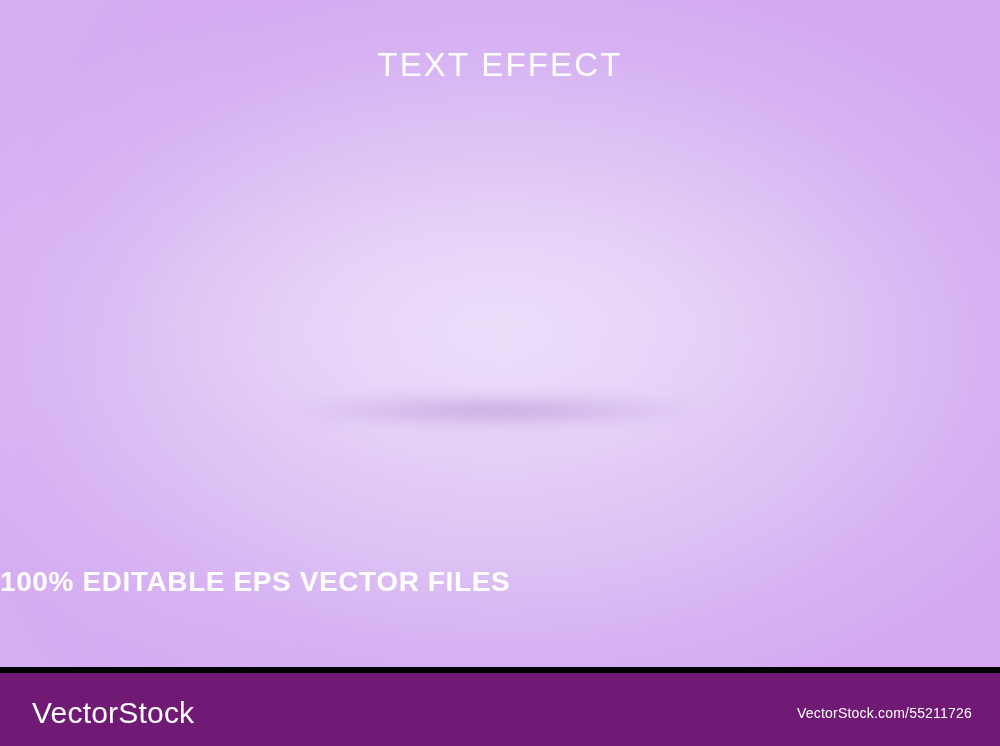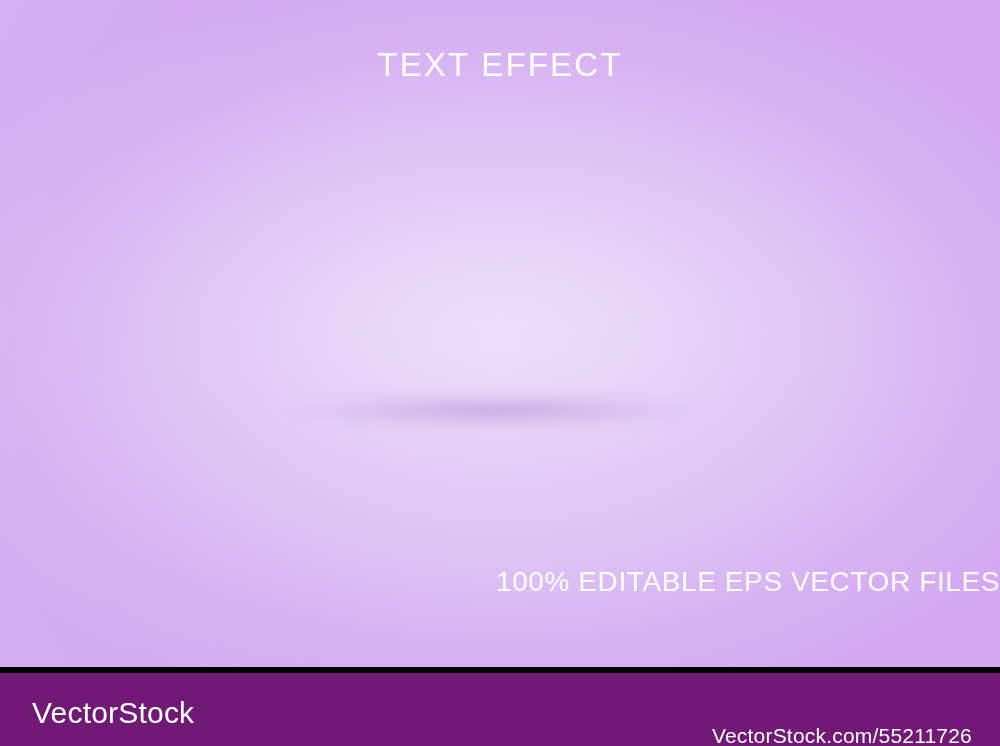--- a/index.html
+++ b/index.html
@@ -163,24 +163,24 @@
     z-index: 2;
     pointer-events: none;
   }
 
   
   #caption-main {
     position: absolute;
     left: 0;
     top: 568px;
     width: 1000px;
-    text-align: right;
+    text-align: left;
     color: #ffffff;
     font-size: 28px;
-    font-weight: 400;
+    font-weight: 700;
     letter-spacing: 0.6px;
     line-height: 1;
     z-index: 4;
   }
   #caption-sub {
     position: absolute;
     left: 0;
     top: 601px;
     width: 1000px;
     text-align: center;
@@ -212,25 +212,24 @@
     font-weight: 400;
     letter-spacing: 0.2px;
     line-height: 1;
   }
   #footer-url {
     position: absolute;
     right: 28px;
     top: 50%;
     transform: translateY(-50%);
     color: #ffffff;
-    font-size: 21px;
+    font-size: 14px;
     font-weight: 400;
     letter-spacing: 0.2px;
     line-height: 1;
-    margin-top: 22px;
   }
 </style>
 </head>
 <body>
 
 <div id="stage">
 
   <div id="artboard">
 
     <div id="headline">TEXT EFFECT</div>

